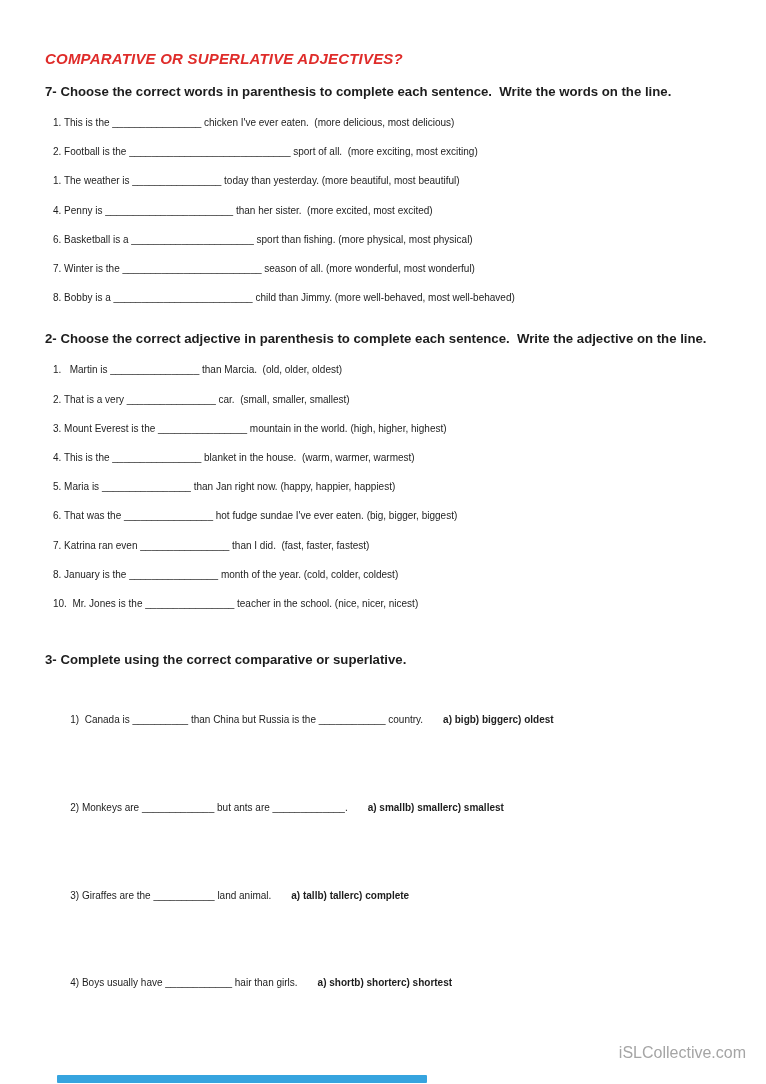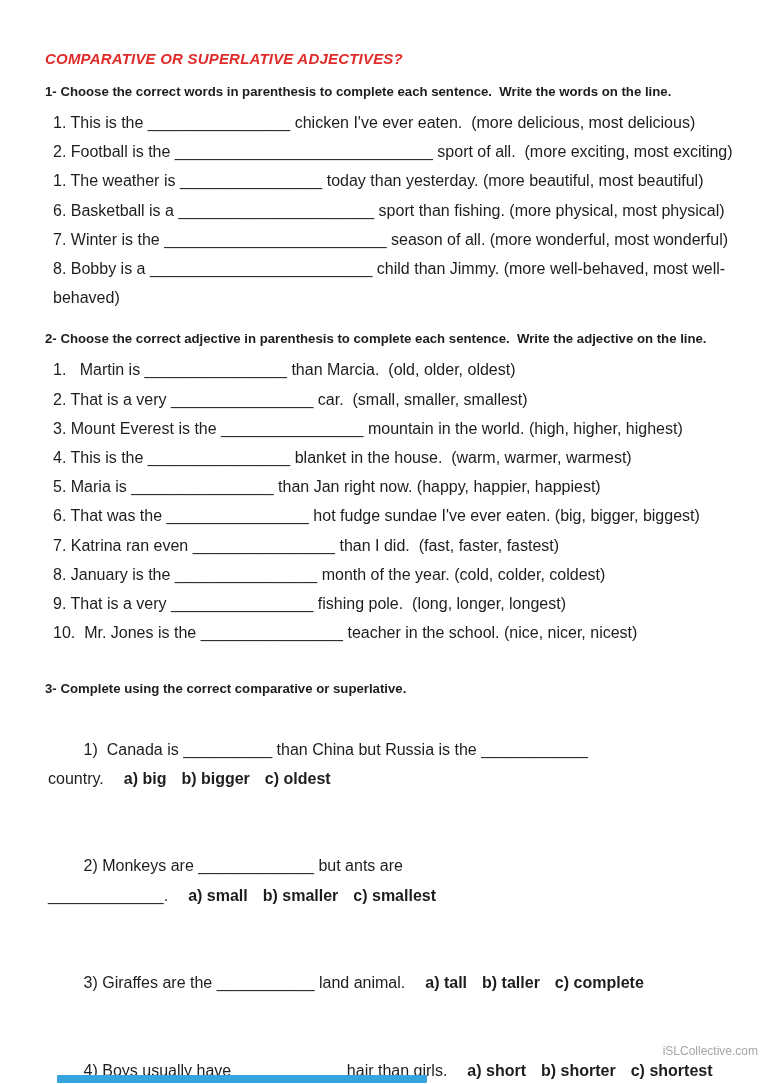--- a/index.html
+++ b/index.html
@@ -31,33 +31,33 @@
   .sec-2{margin-top:18px;}
   .sec-3{margin-top:33px;}
   .sec-head{
     font-size:13.2px;
     font-weight:bold;
     line-height:17px;
     margin:0 0 8px 0;
     white-space:pre-wrap;
   }
   .line{
-    font-size:16px;
+    font-size:10px;
     line-height:29.2px;
     padding-left:8px;
     white-space:pre-wrap;
   }
   .sec-3 .line{padding-left:3px;}
-  .opt{font-weight:bold;margin-left:15px;white-space:pre;}
+  .opt{font-weight:bold;white-space:pre;}
   .opt-a{margin-left:20px;}
   .watermark{
     position:absolute;
     top:1044px;
-    right:8px;
-    font-size:12px;
+    right:20px;
+    font-size:16px;
     color:var(--watermark-gray);
     margin-left:15px;
   }
   .player-bar{
     position:absolute;
     left:57px;
     bottom:1px;
     width:370px;
     height:8px;
     background:var(--bar-blue);
@@ -66,40 +66,40 @@
 </style>
 </head>
 <body>
 
 <div class="page">
   <div class="content">
 
     <h1 class="title">COMPARATIVE OR SUPERLATIVE ADJECTIVES?</h1>
 
     <div class="sec sec-1">
-      <div class="sec-head">1- Choose the correct words in parenthesis to complete each sentence.  Write the words on the line.</div>
+      <div class="sec-head">7- Choose the correct words in parenthesis to complete each sentence.  Write the words on the line.</div>
       <div class="line">1. This is the ________________ chicken I've ever eaten.  (more delicious, most delicious)</div>
       <div class="line">2. Football is the _____________________________ sport of all.  (more exciting, most exciting)</div>
       <div class="line">1. The weather is ________________ today than yesterday. (more beautiful, most beautiful)</div>
+      <div class="line">4. Penny is _______________________ than her sister.  (more excited, most excited)</div>
       <div class="line">6. Basketball is a ______________________ sport than fishing. (more physical, most physical)</div>
       <div class="line">7. Winter is the _________________________ season of all. (more wonderful, most wonderful)</div>
       <div class="line">8. Bobby is a _________________________ child than Jimmy. (more well-behaved, most well-behaved)</div>
     </div>
 
     <div class="sec sec-2">
       <div class="sec-head">2- Choose the correct adjective in parenthesis to complete each sentence.  Write the adjective on the line.</div>
       <div class="line">1.   Martin is ________________ than Marcia.  (old, older, oldest)</div>
       <div class="line">2. That is a very ________________ car.  (small, smaller, smallest)</div>
       <div class="line">3. Mount Everest is the ________________ mountain in the world. (high, higher, highest)</div>
       <div class="line">4. This is the ________________ blanket in the house.  (warm, warmer, warmest)</div>
       <div class="line">5. Maria is ________________ than Jan right now. (happy, happier, happiest)</div>
       <div class="line">6. That was the ________________ hot fudge sundae I've ever eaten. (big, bigger, biggest)</div>
       <div class="line">7. Katrina ran even ________________ than I did.  (fast, faster, fastest)</div>
       <div class="line">8. January is the ________________ month of the year. (cold, colder, coldest)</div>
-      <div class="line">9. That is a very ________________ fishing pole.  (long, longer, longest)</div>
       <div class="line">10.  Mr. Jones is the ________________ teacher in the school. (nice, nicer, nicest)</div>
     </div>
 
     <div class="sec sec-3">
       <div class="sec-head">3- Complete using the correct comparative or superlative.</div>
 
       <div class="line">
         <span>1)  Canada is __________ than China but Russia is the ____________ country.</span><span class="opt opt-a">a) big</span><span class="opt">b) bigger</span><span class="opt">c) oldest</span>
       </div>
       <div class="line">

